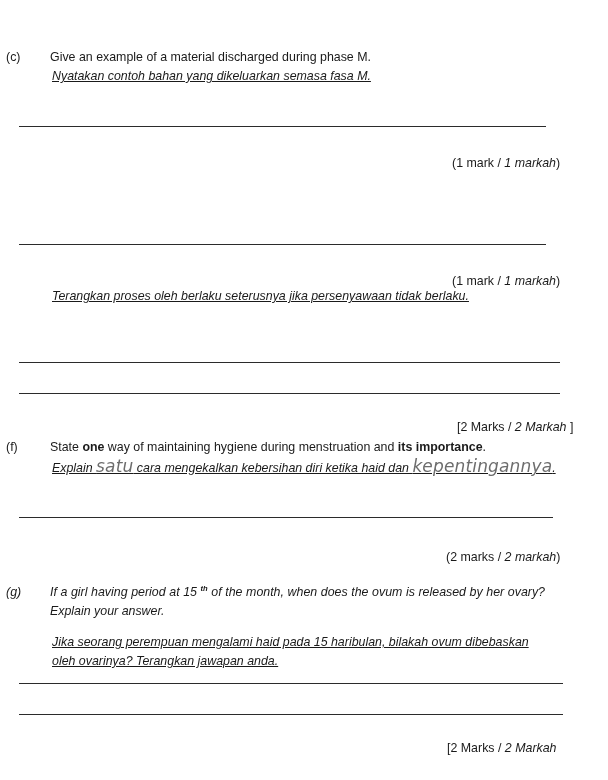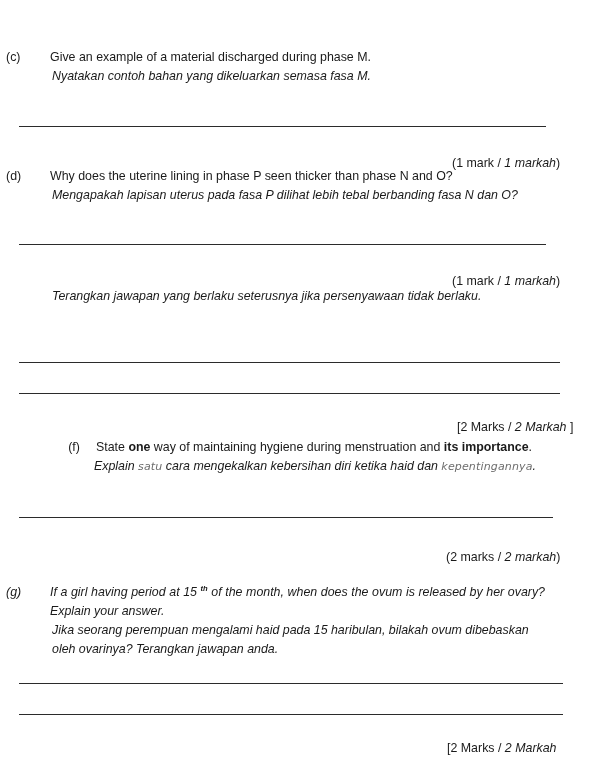--- a/index.html
+++ b/index.html
@@ -43,38 +43,40 @@
   .q-line-en.justify {
     text-align: justify;
     text-align-last: left;
     padding-right: 33px;
     font-style: italic;
   }
   .q-line-ms {
     padding-left: 24px;
     font-style: italic;
     line-height: 19px;
+    text-decoration: underline;
   }
   .q-line-ms.justify {
     padding-right: 25px;
+    margin-top: 12px;
   }
   .q-label {
     display: inline-block;
     min-width: 22px;
   }
 
   b, .bold { font-weight: bold; }
 
   
   .alt-font {
     font-family: "DejaVu Sans", sans-serif;
     font-style: italic;
     font-weight: normal;
     color: #6d6d6d;
-    font-size: 11px;
+    font-size: 17px;
     letter-spacing: 0.15px;
   }
 
   sup.ord {
     font-size: 7.6px;
     vertical-align: super;
     line-height: 0;
     font-weight: bold;
   }
 
@@ -103,39 +105,33 @@
 
   <div class="question" style="top:48px;">
     <div class="q-text">
       <div class="q-line-en"><span class="q-label">(c)</span><span>Give an example of a material discharged during phase M.</span></div>
       <div class="q-line-ms">Nyatakan contoh bahan yang dikeluarkan semasa fasa M.</div>
     </div>
   </div>
   <div class="rule" style="top:126px; width:527px;"></div>
   <div class="marks" style="top:135px; left:452px;"><span>(</span><span>1 mark</span><span> / </span><span class="ms">1 markah</span><span>)</span></div>
 
-  <div class="question" style="top:167px;">
-    <div class="q-text">
-      <div class="q-line-en"><span class="q-label">(d)</span><span>Why does the uterine lining in phase P seen thicker than phase N and O?</span></div>
-      <div class="q-line-ms">Mengapakah lapisan uterus pada fasa P dilihat lebih tebal berbanding fasa N dan O?</div>
-    </div>
-  </div>
   <div class="rule" style="top:244px; width:527px;"></div>
   <div class="marks" style="top:253px; left:452px;"><span>(</span><span>1 mark</span><span> / </span><span class="ms">1 markah</span><span>)</span></div>
 
   <div class="question" style="top:287px;">
     <div class="q-text">
-      <div class="q-line-ms">Terangkan jawapan yang berlaku seterusnya jika persenyawaan tidak berlaku.</div>
+      <div class="q-line-ms">Terangkan proses oleh berlaku seterusnya jika persenyawaan tidak berlaku.</div>
     </div>
   </div>
   <div class="rule" style="top:362px; width:541px;"></div>
   <div class="rule" style="top:393px; width:541px;"></div>
   <div class="marks" style="top:399px; left:457px;"><span>[</span><span>2 Marks</span><span> / </span><span class="ms">2 Markah</span><span> ]</span></div>
 
-  <div class="question" style="top:438px;text-align:center;">
+  <div class="question" style="top:438px;">
     <div class="q-text">
       <div class="q-line-en"><span class="q-label">(f)</span><span>State </span><b>one</b><span> way of maintaining hygiene during menstruation and </span><b>its importance</b><span>.</span></div>
       <div class="q-line-ms"><span>Explain </span><span class="alt-font">satu</span><span> cara mengekalkan kebersihan diri ketika haid dan </span><span class="alt-font">kepentingannya</span><span>.</span></div>
     </div>
   </div>
   <div class="rule" style="top:517px; width:534px;"></div>
   <div class="marks" style="top:529px; left:446px;"><span>(</span><span>2 marks</span><span> / </span><span class="ms">2 markah</span><span>)</span></div>
 
   <div class="question" style="top:583px;">
     <div class="q-text">

